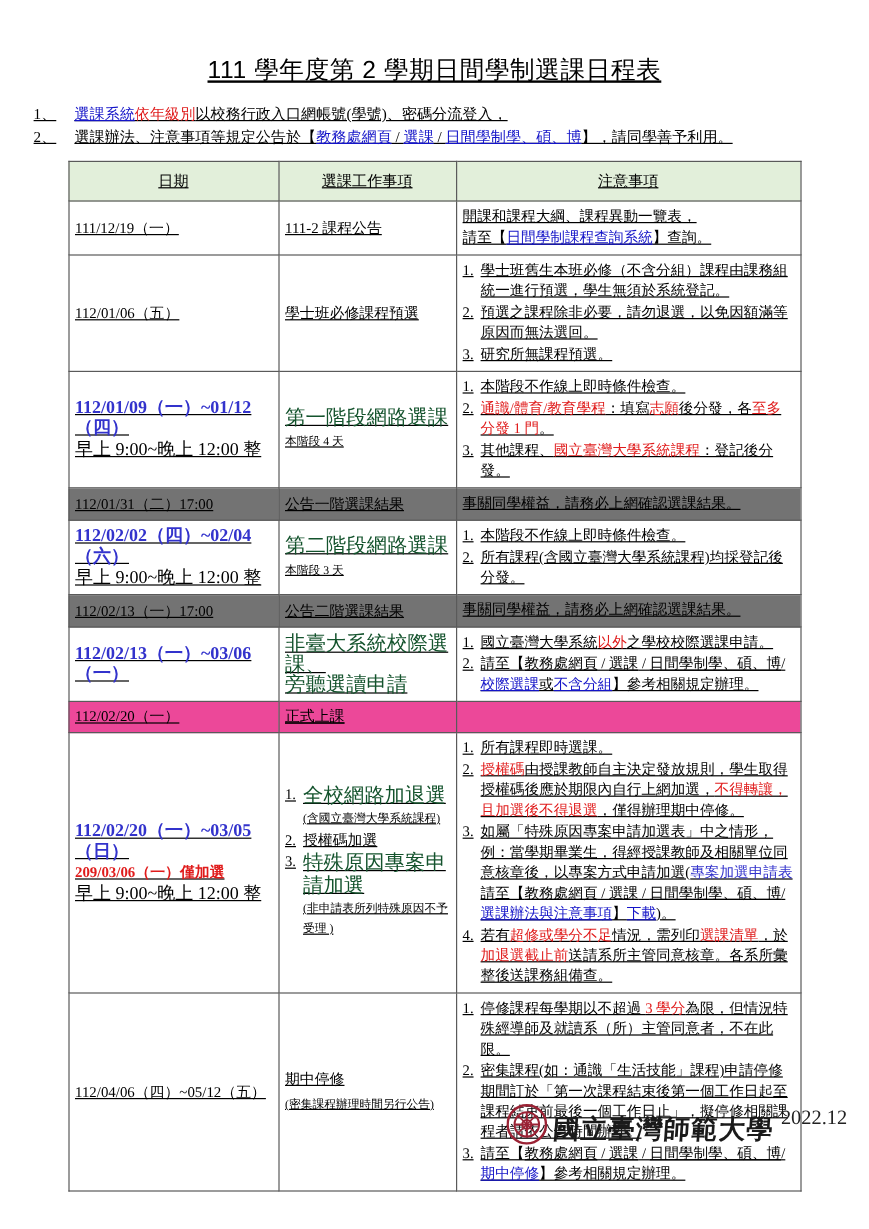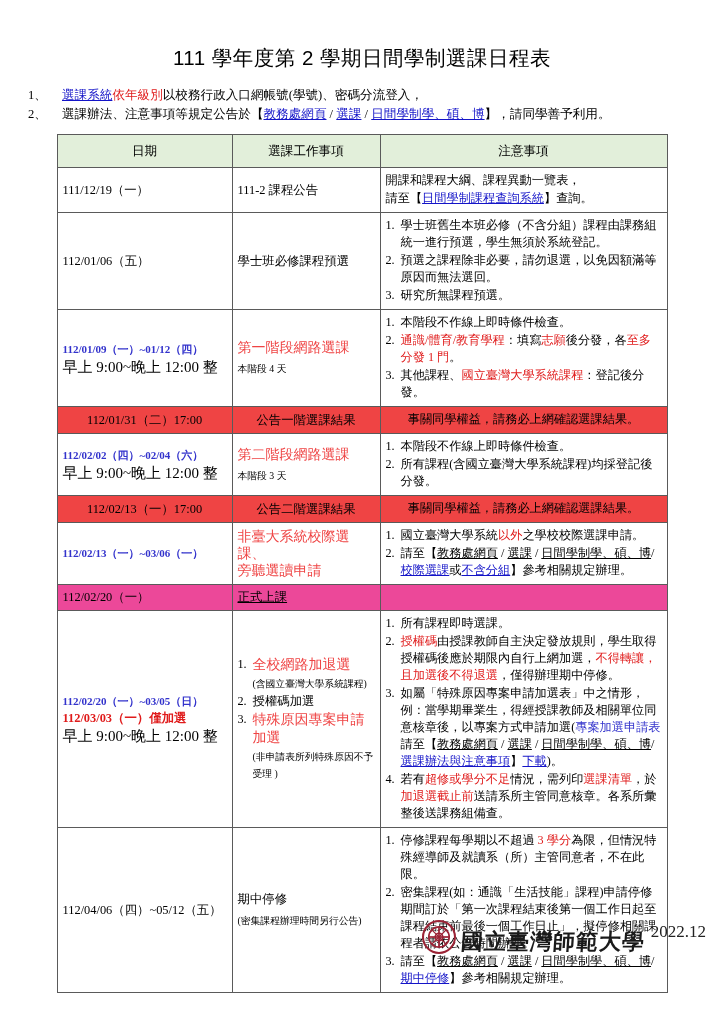--- a/index.html
+++ b/index.html
@@ -3,21 +3,21 @@
 <meta charset="utf-8">
 <style>
   html,body{margin:0;padding:0;}
   body{
     width:724px;height:1024px;
     background:#ffffff;
     font-family:"Liberation Serif","DejaVu Serif",serif;
     color:#000;
     -webkit-font-smoothing:antialiased;
   }
-  .page{position:relative;width:724px;height:964px;box-sizing:border-box;padding:0;}
+  .page{position:relative;width:724px;height:964px;box-sizing:border-box;padding:0;text-decoration:underline;}
 
   
   .title{
     text-align:center;
     font-size:20.5px;
     letter-spacing:.5px;
     padding-top:44px;
     font-weight:400;
     font-family:"Liberation Sans","DejaVu Sans",sans-serif;
   }
@@ -54,38 +54,38 @@
     height:24px;
     font-size:12.6px;
   }
   col.c1{width:175px;}
   col.c2{width:148px;}
   col.c3{width:287px;}
 
   .cell-date{padding-left:7px;}
   .d-main{font-size:12.4px;}
   .d-sub{font-size:15px;color:#000;margin-top:1px;}
-  .d-blue{color:#3333cc;font-weight:bold;font-size:11px;}
+  .d-blue{color:#3333cc;font-weight:bold;font-size:15px;}
   .d-red{color:#e01b1b;font-weight:bold;font-size:12.4px;}
 
   .task{font-size:12.4px;}
-  .task-blue{color:#ef4444;font-size:14px;}
+  .task-blue{color:#14532d;font-size:17px;}
   .task-sub{font-size:9.8px;margin-top:4px;}
 
   ol.notes{margin:0;padding:0;list-style:none;}
   ol.notes > li{
     display:flex;
     align-items:flex-start;
     margin:0 0 1px 0;
   }
   ol.notes > li .n{flex:0 0 15px;width:15px;}
   ol.notes > li .t{flex:1;}
   .sub-note{font-size:9.8px;display:block;margin-top:1px;}
 
-  tr.shade td{background:#ef4444;text-align:center;}
+  tr.shade td{background:#737373;}
   tr.yellow td{background:#ec4899;}
   tr.yellow .task{ text-decoration:underline;}
 
   .u{text-decoration:underline;}
   .logo-wrap{
     position:absolute;
     right:18px;
     bottom:10px;
     display:flex;
     align-items:flex-end;
@@ -308,21 +308,21 @@
           <td>
             <div class="task u">
               <div>正式上課</div>
             </div>
           </td>
           <td></td>
         </tr>
         <tr>
           <td class="cell-date">
             <div class="d-blue">112/02/20（一）~03/05（日）</div>
-            <div class="d-red">112/03/03（一）僅加選</div>
+            <div class="d-red">209/03/06（一）僅加選</div>
             <div class="d-sub">早上 9:00~晚上 12:00 整</div>
           </td>
           <td>
             <ol class="notes">
               <li>
                 <span class="n">1.</span>
                 <span class="t"><span class="task-blue">全校網路加退選</span><span class="sub-note">(含國立臺灣大學系統課程)</span></span>
               </li>
               <li>
                 <span class="n">2.</span>

